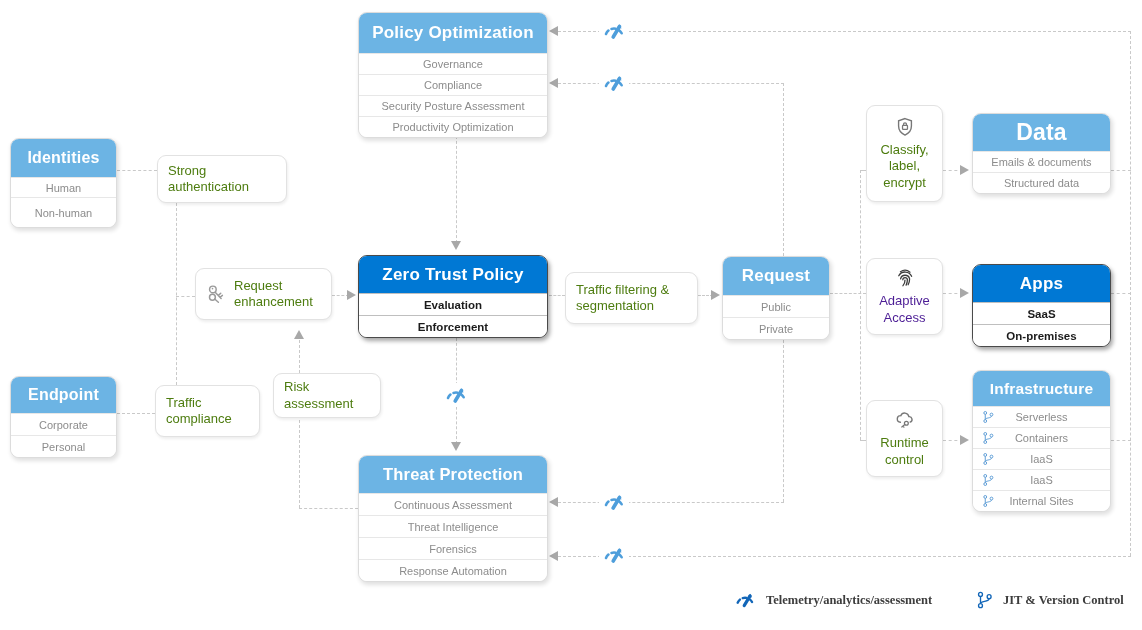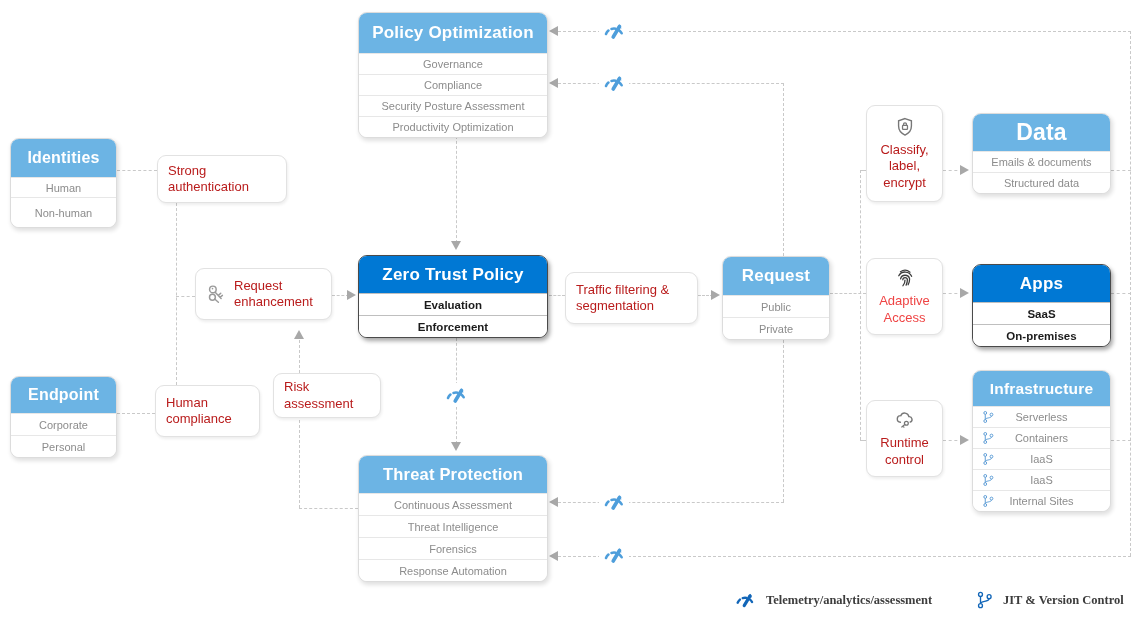--- a/index.html
+++ b/index.html
@@ -15,21 +15,21 @@
                  font-weight:700; letter-spacing:.2px; }
   .node.light .node-header { background:#6CB4E4; }
   .node.dark  .node-header { background:#0078D4; }
   .node-row { display:flex; align-items:center; justify-content:center; border-top:1px solid #e7e7e7;
               color:#8c8c8c; font-size:11px; background:#fff; position:relative; }
   .node.dark .node-row { color:#1b1b1b; font-weight:700; font-size:11.5px; border-top:1px solid #bfbfbf; }
   .row-icon { position:absolute; left:9px; top:50%; transform:translateY(-50%); width:13px; height:13px; color:#5B9BD5; }
 
   
   .side-box { position:absolute; background:#fff; border:1px solid #e2e2e2; border-radius:9px;
-              box-shadow:1px 2px 3px rgba(0,0,0,.07); color:#b91c1c; font-size:13px;
+              box-shadow:1px 2px 3px rgba(0,0,0,.07); color:#4d7c0f; font-size:13px;
               display:flex; align-items:center; padding:6px 10px; line-height:1.25; }
   .side-box.center { justify-content:center; text-align:center; }
   .side-box .bx-icon { flex:0 0 auto; width:22px; height:22px; margin-right:6px; color:#9a9a9a; }
   .side-box.stacked { flex-direction:column; justify-content:center; }
   .side-box.stacked .bx-icon { margin:0 0 4px 0; }
 
   
   .hline { position:absolute; height:0; border-top:1.6px dashed #c9c9c9; }
   .vline { position:absolute; width:0; border-left:1.6px dashed #c9c9c9; }
   .arr { position:absolute; width:0; height:0; }
@@ -276,40 +276,40 @@
 
   <div class="side-box stacked center" style="left:866px;top:105px;width:77px;height:97px">
     <span class="bx-icon" style="color:#777">
         <svg viewBox="0 0 24 24">
           <use href="#ic-shield-lock"></use>
         </svg>
       </span>
     <span>Classify, label, encrypt</span>
   </div>
 
-  <div class="side-box stacked center" style="left:866px;top:258px;width:77px;height:77px;color:#ef4444">
+  <div class="side-box stacked center" style="left:866px;top:258px;width:77px;height:77px;color:#4c1d95">
     <span class="bx-icon" style="color:#3c3c3c">
         <svg viewBox="0 0 24 24">
           <use href="#ic-fingerprint"></use>
         </svg>
       </span>
     <span>Adaptive Access</span>
   </div>
 
   <div class="side-box stacked center" style="left:866px;top:400px;width:77px;height:77px">
     <span class="bx-icon" style="color:#777">
         <svg viewBox="0 0 24 24">
           <use href="#ic-cloud-key"></use>
         </svg>
       </span>
     <span>Runtime control</span>
   </div>
 
   <div class="side-box" style="left:155px;top:385px;width:105px;height:52px">
-    <span>Human compliance</span>
+    <span>Traffic compliance</span>
   </div>
 
   <div class="side-box" style="left:273px;top:373px;width:108px;height:45px;background:#fff">
     <span>Risk assessment</span>
   </div>
 
   <div class="legend-item" style="left:733px;top:589px">
     <span class="lg-icon telem">
         <svg viewBox="0 0 24 24">
           <use href="#ic-gauge"></use>

